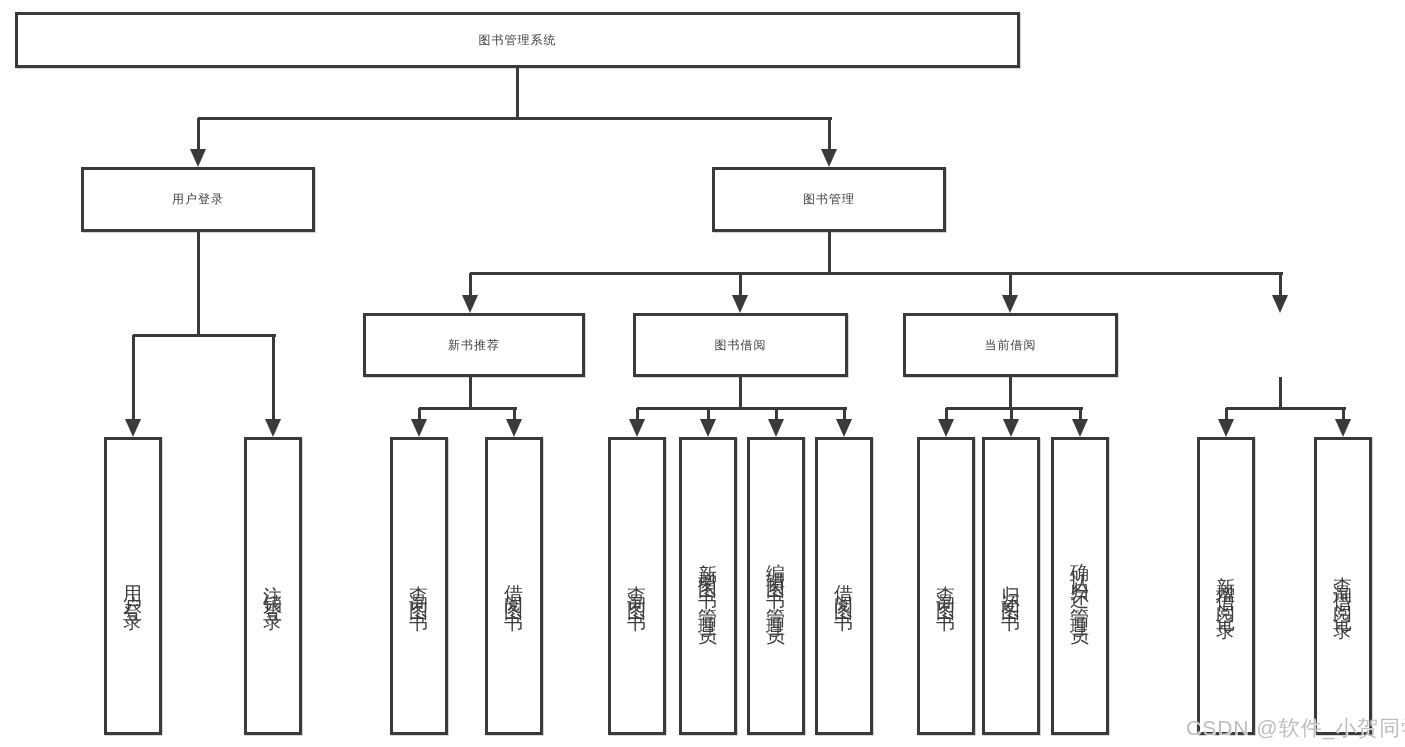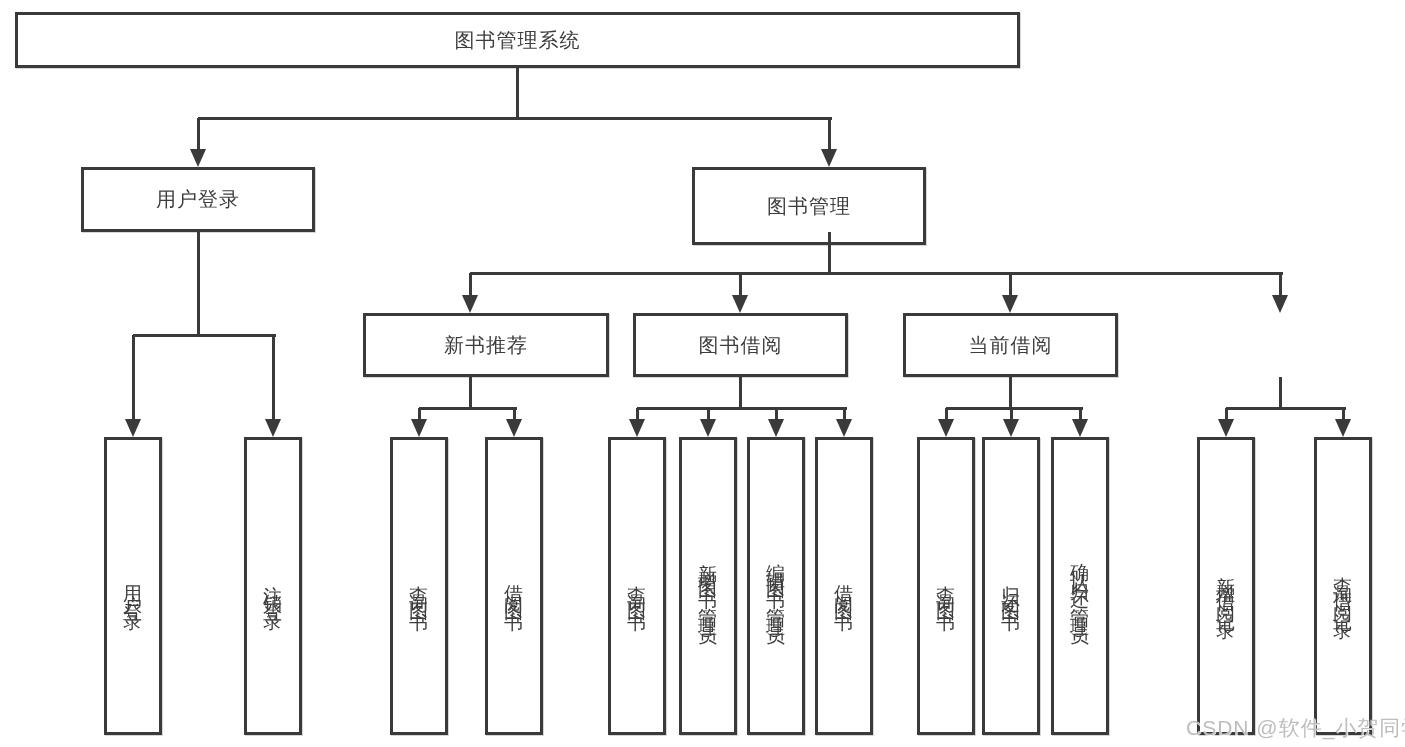--- a/index.html
+++ b/index.html
@@ -12,21 +12,21 @@
   }
   .node{
     position:absolute;
     box-sizing:border-box;
     background:#ffffff;
     border:3px solid #3a3a3a;
     display:flex;
     align-items:center;
     justify-content:center;
     color:#3d3d3d;
-    font-size:20px;
+    font-size:12px;
     letter-spacing:1px;
     box-shadow:1px 1px 0 rgba(140,140,140,.35);
   }
   .v-node{
     writing-mode:vertical-rl;
     text-orientation:mixed;
     font-size:19px;
     letter-spacing:9px;
     line-height:1;
     padding-top:4px;
@@ -53,23 +53,23 @@
   }
 </style>
 </head>
 <body>
 
 <div class="canvas">
 
   <div class="node" style="left:15px;top:12px;width:1005px;height:56px">图书管理系统</div>
 
   <div class="node" style="left:81px;top:167px;width:234px;height:65px">用户登录</div>
-  <div class="node" style="left:692px;top:167px;width:234px;height:78px">图书管理</div>
+  <div class="node" style="left:712px;top:167px;width:234px;height:65px">图书管理</div>
 
-  <div class="node" style="left:363px;top:313px;width:246px;height:64px">新书推荐</div>
+  <div class="node" style="left:363px;top:313px;width:222px;height:64px">新书推荐</div>
   <div class="node" style="left:633px;top:313px;width:215px;height:64px">图书借阅</div>
   <div class="node" style="left:903px;top:313px;width:215px;height:64px">当前借阅</div>
 
   <div class="node v-node" style="left:104px;top:437px;width:58px;height:298px">用户登录</div>
   <div class="node v-node" style="left:244px;top:437px;width:58px;height:298px">注销登录</div>
 
   <div class="node v-node" style="left:390px;top:437px;width:58px;height:298px">查询图书</div>
   <div class="node v-node" style="left:485px;top:437px;width:58px;height:298px">借阅图书</div>
 
   <div class="node v-node" style="left:608px;top:437px;width:58px;height:298px">查询图书</div>

